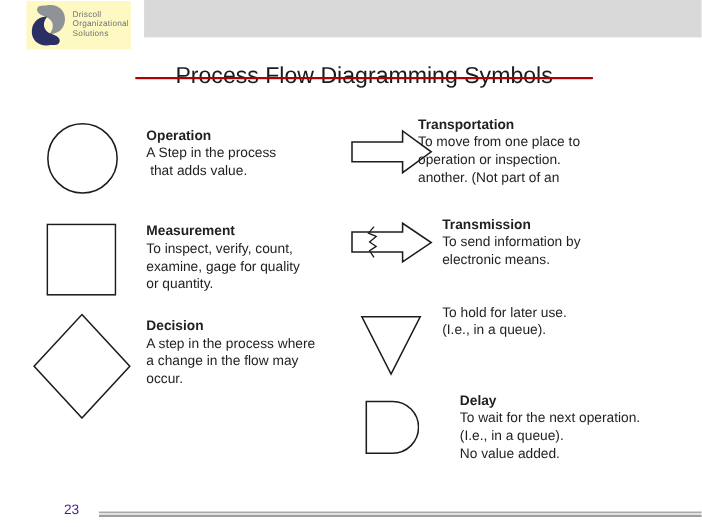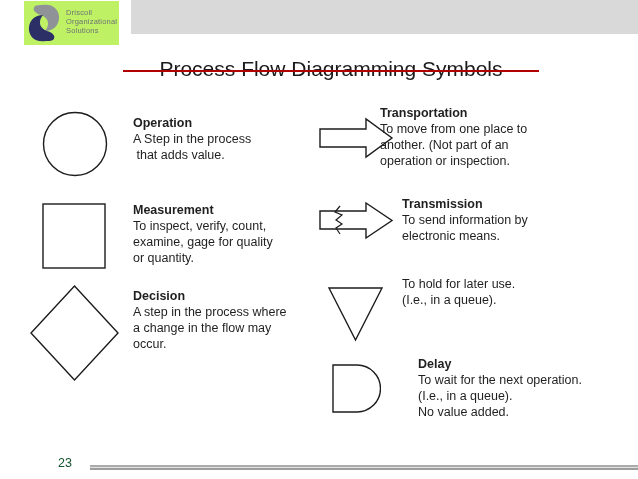--- a/index.html
+++ b/index.html
@@ -1,21 +1,21 @@
 <!DOCTYPE html>
 <html><head>
 <meta charset="utf-8">
 <style>
   html,body{margin:0;padding:0;background:#fff;}
   .slide{
     position:relative;width:638px;height:479px;background:#ffffff;overflow:hidden;
     font-family:"Liberation Sans",sans-serif;color:#1c1c1c;
   }
   .top-bar{position:absolute;left:131px;top:0;width:507px;height:34px;background:#d9d9d9;}
-  .logo{position:absolute;left:24px;top:1px;display:flex;align-items:flex-start;gap:4px;background:#bef264;padding:2px;}
+  .logo{position:absolute;left:24px;top:1px;display:flex;align-items:flex-start;gap:4px;background:#fef9c3;padding:2px;}
   .logo-text{font-size:7.5px;line-height:9px;color:#6e7276;padding-top:5px;letter-spacing:.2px;}
   .title{
     position:absolute;left:123px;top:38px;width:416px;height:27px;
     font-size:21px;line-height:27px;text-align:center;color:#1b1b1b;white-space:nowrap;margin-top:17px;
   }
   .red-line{position:absolute;left:123px;top:70px;width:416px;height:2px;background:#b00000;}
   .shape{position:absolute;}
   .desc{position:absolute;font-size:12.5px;line-height:16px;color:#1f1f1f;}
   .desc h3{margin:0;font-size:12.5px;line-height:16px;font-weight:bold;}
   .desc p{margin:0;white-space:pre-wrap;}
@@ -26,21 +26,21 @@
   .pos-dec-shape{left:30px;top:285px;}
   .pos-dec-text{left:133px;top:288px;}
   .pos-transp-shape{left:318px;top:117px;}
   .pos-transp-text{left:380px;top:105px;}
   .pos-transm-shape{left:318px;top:201px;}
   .pos-transm-text{left:402px;top:196px;}
   .pos-stor-shape{left:327px;top:285px;}
   .pos-stor-text{left:402px;top:276px;}
   .pos-delay-shape{left:331px;top:363px;}
   .pos-delay-text{left:402px;top:356px;margin-left:16px;}
-  .page-num{position:absolute;left:48px;top:456px;width:24px;text-align:right;font-size:12.5px;color:#14532d;}
+  .page-num{position:absolute;left:48px;top:456px;width:24px;text-align:right;font-size:12.5px;color:#4c1d95;}
   .footer-line{
     position:absolute;left:90px;top:465px;width:548px;height:5px;
     background:linear-gradient(to bottom,#ababab 0 30%,#e2e2e2 30% 60%,#9d9d9d 60% 100%);
   }
 </style>
 </head>
 <body>
 
 <div class="slide">
 
@@ -89,22 +89,22 @@
     <p>a change in the flow may</p>
     <p>occur.</p>
   </div>
 
   <svg class="shape pos-transp-shape" width="76" height="42" viewBox="0 0 76 42">
     <path d="M2,12 H48 V2 L74,21 L48,40 V30 H2 Z" fill="#ffffff" stroke="#1c1c1c" stroke-width="1.4"></path>
   </svg>
   <div class="desc pos-transp-text">
     <h3>Transportation</h3>
     <p>To move from one place to</p>
+    <p>operation or inspection.</p>
     <p>another. (Not part of an</p>
-    <p>operation or inspection.</p>
   </div>
 
   <svg class="shape pos-transm-shape" width="76" height="39" viewBox="0 0 76 39">
     <path d="M2,10 H48 V2 L74,19.5 L48,37 V28 H2 Z" fill="#ffffff" stroke="#1c1c1c" stroke-width="1.4"></path>
     <polyline points="22,5 17,11 24,14 18,19 24,23 18,27 22,33" fill="none" stroke="#1c1c1c" stroke-width="1.2"></polyline>
   </svg>
   <div class="desc pos-transm-text">
     <h3>Transmission</h3>
     <p>To send information by</p>
     <p>electronic means.</p>

